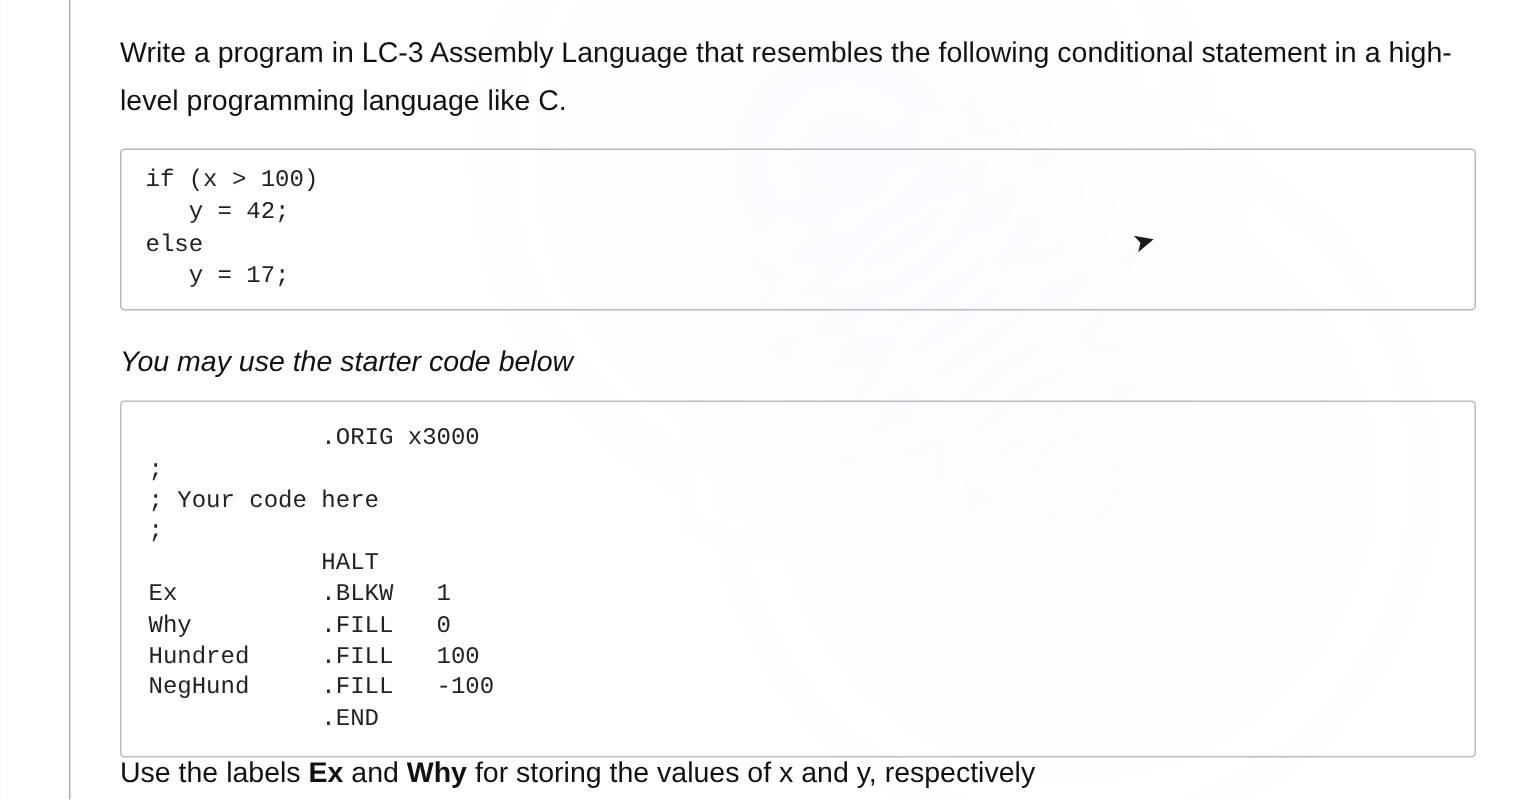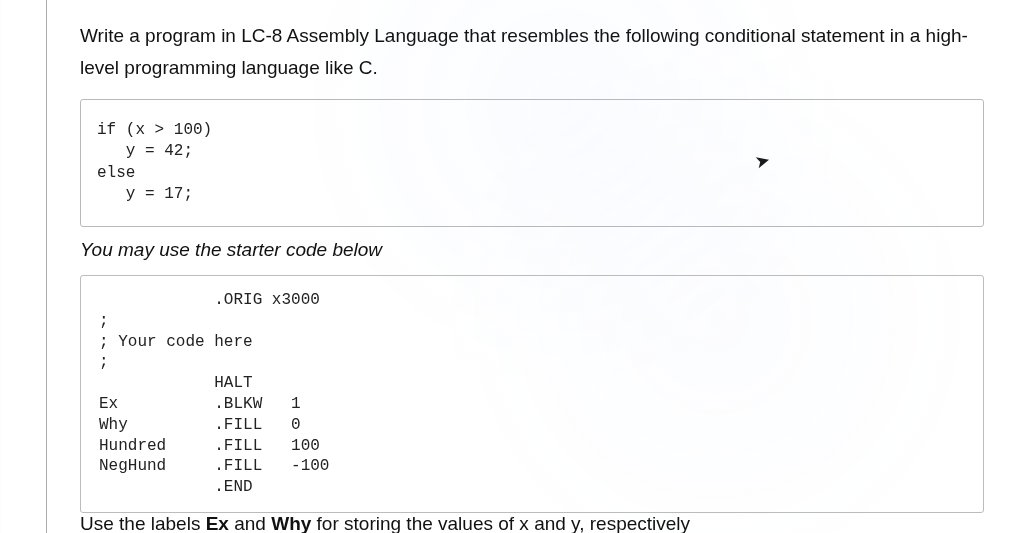--- a/index.html
+++ b/index.html
@@ -32,22 +32,22 @@
   }
   .question-text {
     font-size: 19px;
     line-height: 1.7;
     margin-bottom: 14px;
     color: #111;
   }
   .code-box {
     border: 1px solid #b9b9b9;
     border-radius: 3px;
-    padding: 20px 16px;
-    margin-bottom: 12px;
+    padding: 10px 16px;
+    margin-bottom: 24px;
     background: rgba(255,255,255,0.4);
   }
   pre, code {
     font-family: Consolas, "Courier New", monospace;
     font-size: 16px;
     line-height: 1.35;
     white-space: pre;
     color: #222;
   }
   .subtext {
@@ -72,21 +72,21 @@
     font-size: 18px;
     transform: rotate(-15deg);
     pointer-events: none;
   }
 </style>
 </head>
 <body>
 <div class="bg-texture"></div>
 <div class="left-rule"></div>
 
-<p class="question-text">Write a program in LC-8 Assembly Language that resembles the following conditional statement in a high-level programming language like C.</p>
+<p class="question-text">Write a program in LC-3 Assembly Language that resembles the following conditional statement in a high-level programming language like C.</p>
 
 <div class="code-box">
   <pre>if (x &gt; 100)
    y = 42;
 else
    y = 17;</pre>
 </div>
 
 <p class="subtext">You may use the starter code below</p>
 

